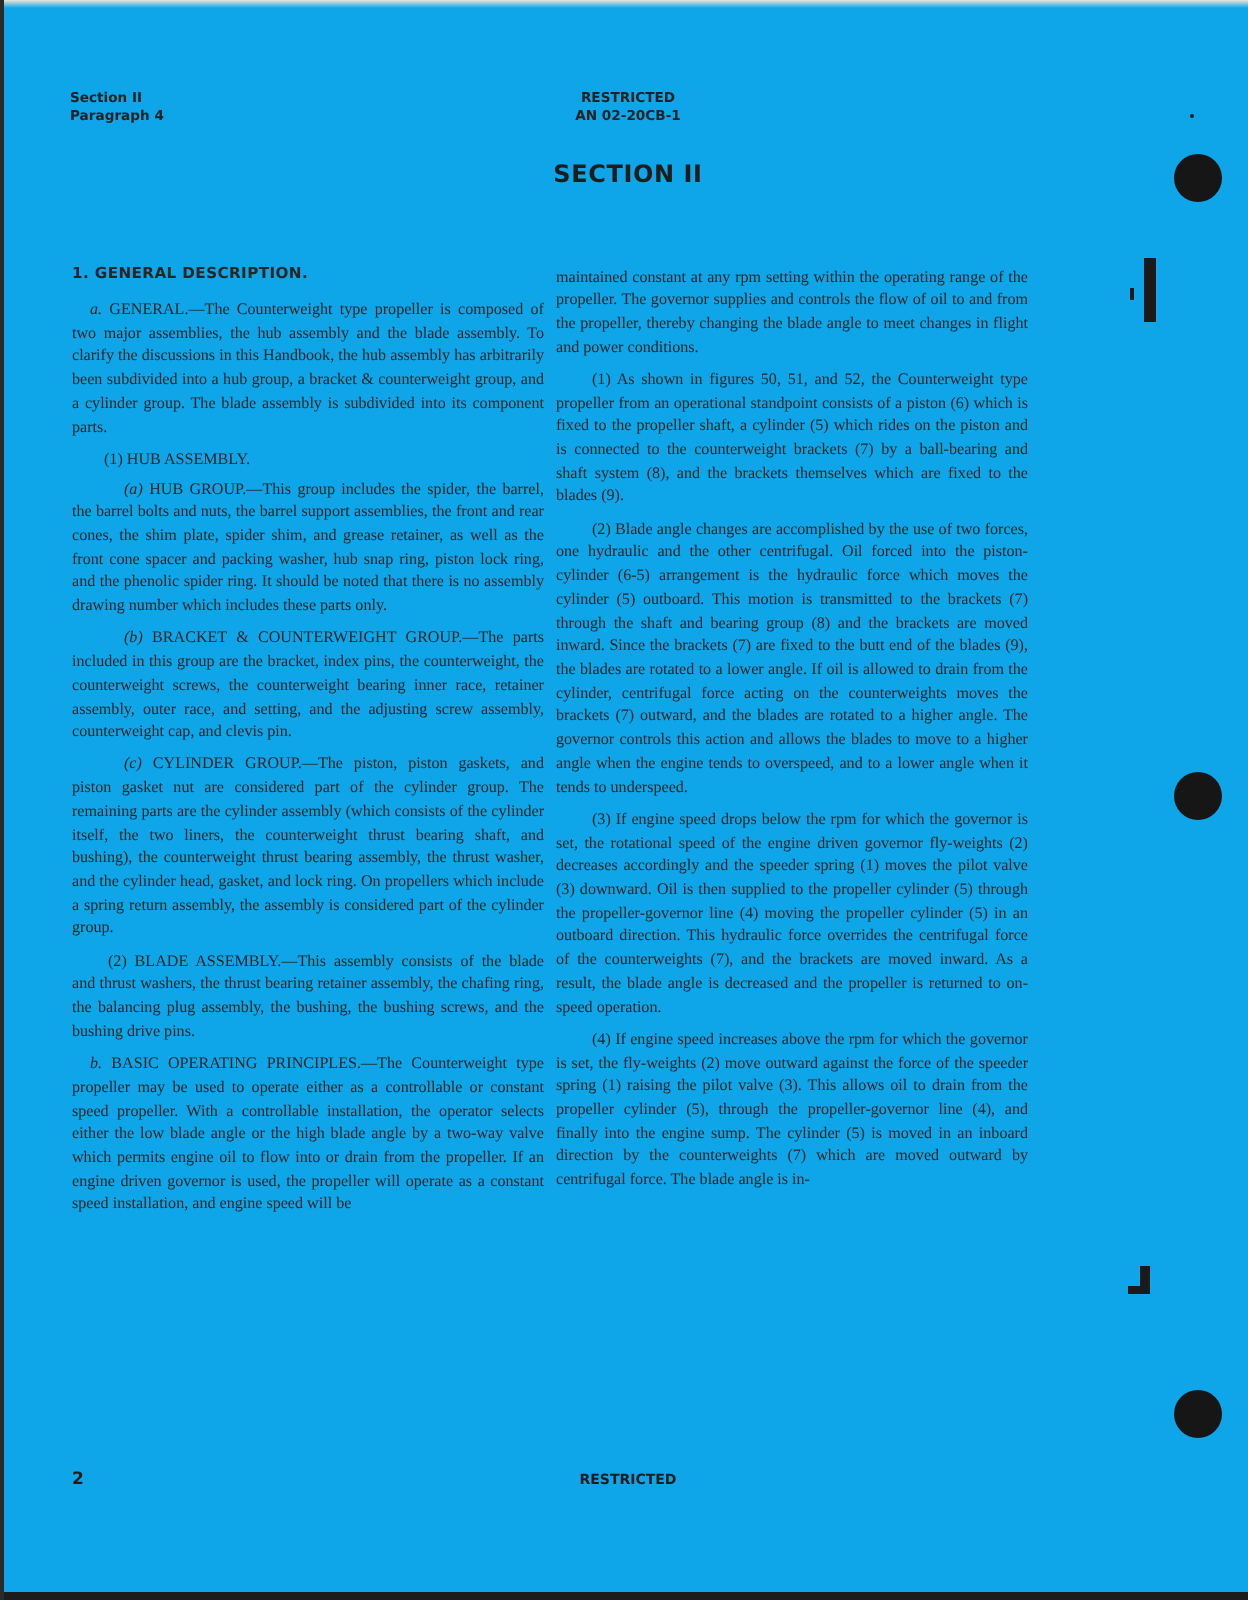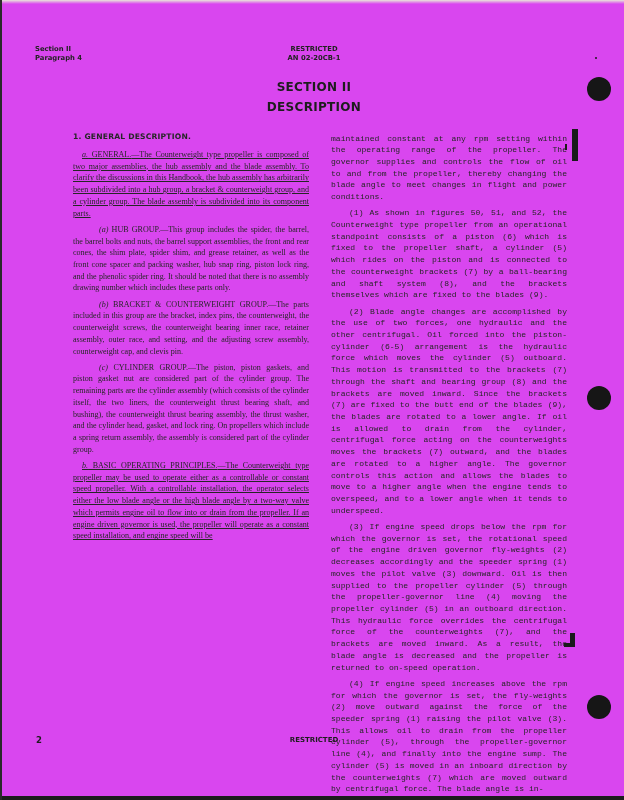--- a/index.html
+++ b/index.html
@@ -4,21 +4,21 @@
 <style>
   html, body { margin: 0; padding: 0; }
   body {
     width: 624px; height: 800px; overflow: hidden;
     background: #ffffff; position: relative;
     font-family: "Liberation Serif", "DejaVu Serif", serif;
     color: #1e1e1e;
   }
   .page {
     position: absolute; left: 0; top: 0; width: 624px; height: 800px;
-    background: #d946ef;
+    background: #0ea5e9;
     border-left: 2px solid #2a2a2a;
     box-sizing: border-box;
   }
   .top-shade {
     position: absolute; left: 0; top: 0; width: 624px; height: 4px;
     background: linear-gradient(#e9e6d9, rgba(255,255,255,0));
   }
   .bottom-band {
     position: absolute; left: 0; top: 796px; width: 624px; height: 4px;
     background: #1c1c1c;
@@ -35,30 +35,29 @@
   }
   .section-title {
     position: absolute; left: 162px; width: 300px; top: 77px; text-align: center;
     font-size: 12px; line-height: 20px; letter-spacing: 0.3px; color: #1d1d1d;
   }
 
   .col {
     position: absolute; top: 131px; width: 236px;
     font-size: 8.05px; line-height: 11.72px; text-align: justify;
     color: #262626;
-    margin-left: 37px;
   }
   .col-left { left: 34px; }
-  .col-right { left: 292px; top: 132.5px; font-family: Liberation Mono, monospace; }
+  .col-right { left: 276px; top: 132.5px; }
   .col p { margin: 0 0 4.5px 0; }
   .col .h1 {
     font-family: "DejaVu Sans", "Liberation Sans", sans-serif; font-weight: bold;
     font-size: 7.6px; line-height: 11px; margin: 0 0 7px 0; letter-spacing: 0.2px;
   }
-  .ind1 { text-indent: 9px; text-decoration: underline; }
+  .ind1 { text-indent: 9px; }
   .ind2 { text-indent: 18px; }
   .ind3 { text-indent: 26px; }
   .sub-head { padding-left: 16px; margin-bottom: 3px !important; }
   .it { font-style: italic; }
 
   .footer-num {
     position: absolute; left: 34px; top: 735px; font-size: 8.5px; color: #1d1d1d;
   }
   .footer-center {
     position: absolute; left: 212px; width: 200px; top: 736px; text-align: center;
@@ -81,35 +80,36 @@
     <div>Section II</div>
     <div>Paragraph 4</div>
   </div>
   <div class="hdr-center sans">
     <div>RESTRICTED</div>
     <div>AN 02-20CB-1</div>
   </div>
 
   <div class="section-title sans">
     <div>SECTION II</div>
-    <div>DESCRIPTION</div>
   </div>
 
   <div class="col col-left">
     <p class="h1">1. GENERAL DESCRIPTION.</p>
 
     <p class="ind1"><span class="it">a.</span><span> GENERAL.</span><span>—The Counterweight type propeller is composed of two major assemblies, the hub assembly and the blade assembly. To clarify the discussions in this Handbook, the hub assembly has arbitrarily been subdivided into a hub group, a bracket &amp; counterweight group, and a cylinder group. The blade assembly is subdivided into its component parts.</span></p>
 
+    <p class="sub-head">(1) HUB ASSEMBLY.</p>
 
     <p class="ind3"><span class="it">(a)</span><span> HUB GROUP.</span><span>—This group includes the spider, the barrel, the barrel bolts and nuts, the barrel support assemblies, the front and rear cones, the shim plate, spider shim, and grease retainer, as well as the front cone spacer and packing washer, hub snap ring, piston lock ring, and the phenolic spider ring. It should be noted that there is no assembly drawing number which includes these parts only.</span></p>
 
     <p class="ind3"><span class="it">(b)</span><span> BRACKET &amp; COUNTERWEIGHT GROUP.</span><span>—The parts included in this group are the bracket, index pins, the counterweight, the counterweight screws, the counterweight bearing inner race, retainer assembly, outer race, and setting, and the adjusting screw assembly, counterweight cap, and clevis pin.</span></p>
 
     <p class="ind3"><span class="it">(c)</span><span> CYLINDER GROUP.</span><span>—The piston, piston gaskets, and piston gasket nut are considered part of the cylinder group. The remaining parts are the cylinder assembly (which consists of the cylinder itself, the two liners, the counterweight thrust bearing shaft, and bushing), the counterweight thrust bearing assembly, the thrust washer, and the cylinder head, gasket, and lock ring. On propellers which include a spring return assembly, the assembly is considered part of the cylinder group.</span></p>
 
+    <p class="ind2"><span>(2) BLADE ASSEMBLY.</span><span>—This assembly consists of the blade and thrust washers, the thrust bearing retainer assembly, the chafing ring, the balancing plug assembly, the bushing, the bushing screws, and the bushing drive pins.</span></p>
 
     <p class="ind1"><span class="it">b.</span><span> BASIC OPERATING PRINCIPLES.</span><span>—The Counterweight type propeller may be used to operate either as a controllable or constant speed propeller. With a controllable installation, the operator selects either the low blade angle or the high blade angle by a two-way valve which permits engine oil to flow into or drain from the propeller. If an engine driven governor is used, the propeller will operate as a constant speed installation, and engine speed will be</span></p>
   </div>
 
   <div class="col col-right">
     <p>maintained constant at any rpm setting within the operating range of the propeller. The governor supplies and controls the flow of oil to and from the propeller, thereby changing the blade angle to meet changes in flight and power conditions.</p>
     <p class="ind2">(1) As shown in figures 50, 51, and 52, the Counterweight type propeller from an operational standpoint consists of a piston (6) which is fixed to the propeller shaft, a cylinder (5) which rides on the piston and is connected to the counterweight brackets (7) by a ball-bearing and shaft system (8), and the brackets themselves which are fixed to the blades (9).</p>
     <p class="ind2">(2) Blade angle changes are accomplished by the use of two forces, one hydraulic and the other centrifugal. Oil forced into the piston-cylinder (6-5) arrangement is the hydraulic force which moves the cylinder (5) outboard. This motion is transmitted to the brackets (7) through the shaft and bearing group (8) and the brackets are moved inward. Since the brackets (7) are fixed to the butt end of the blades (9), the blades are rotated to a lower angle. If oil is allowed to drain from the cylinder, centrifugal force acting on the counterweights moves the brackets (7) outward, and the blades are rotated to a higher angle. The governor controls this action and allows the blades to move to a higher angle when the engine tends to overspeed, and to a lower angle when it tends to underspeed.</p>
     <p class="ind2">(3) If engine speed drops below the rpm for which the governor is set, the rotational speed of the engine driven governor fly-weights (2) decreases accordingly and the speeder spring (1) moves the pilot valve (3) downward. Oil is then supplied to the propeller cylinder (5) through the propeller-governor line (4) moving the propeller cylinder (5) in an outboard direction. This hydraulic force overrides the centrifugal force of the counterweights (7), and the brackets are moved inward. As a result, the blade angle is decreased and the propeller is returned to on-speed operation.</p>
     <p class="ind2">(4) If engine speed increases above the rpm for which the governor is set, the fly-weights (2) move outward against the force of the speeder spring (1) raising the pilot valve (3). This allows oil to drain from the propeller cylinder (5), through the propeller-governor line (4), and finally into the engine sump. The cylinder (5) is moved in an inboard direction by the counterweights (7) which are moved outward by centrifugal force. The blade angle is in-</p>

